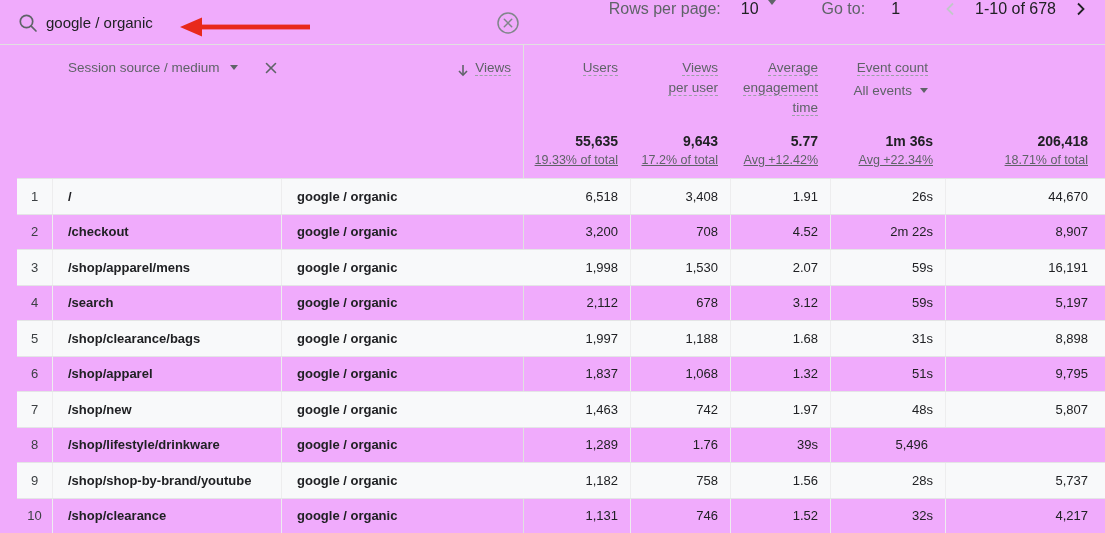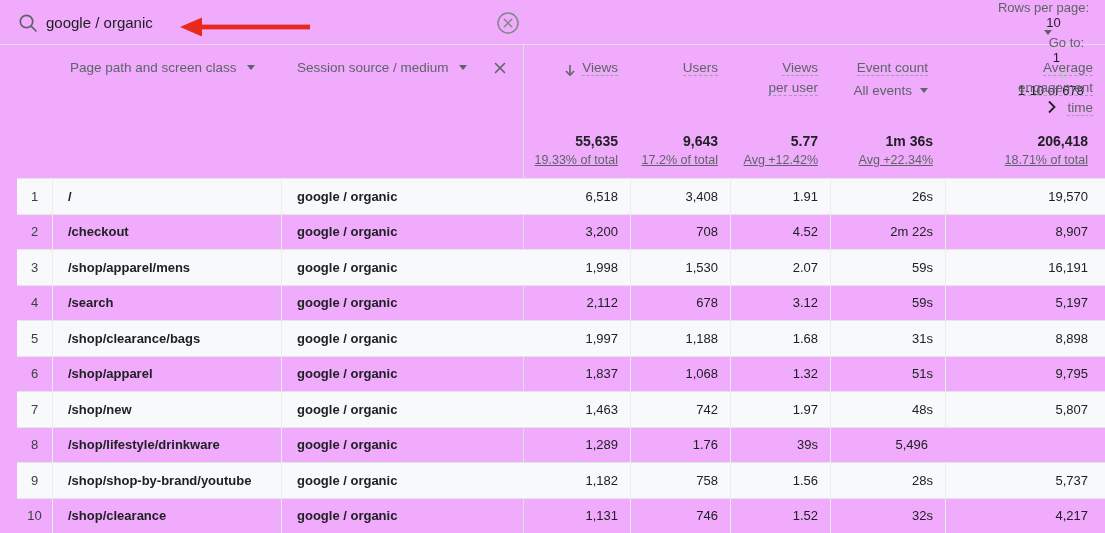--- a/index.html
+++ b/index.html
@@ -7,21 +7,21 @@
   .app {
     position:relative; width:1105px; height:533px; background:#f0abfc; overflow:hidden;
     font-family:"Liberation Sans","DejaVu Sans",sans-serif; color:#202124;
   }
   
   .toolbar { position:absolute; left:0; top:0; width:1105px; height:45px; border-bottom:1px solid #e0e0e0; }
   .search-icon { position:absolute; left:18px; top:13px; }
   .search-text { position:absolute; left:46px; top:0; height:45px; display:flex; align-items:center; font-size:15px; color:#202124; }
   .arrow-annotation { position:absolute; left:180px; top:15px; }
   .clear-btn { position:absolute; left:496px; top:11px; width:24px; height:24px; cursor:pointer; background:none; border:none; }
-  .pager { position:absolute; right:16px; top:0; height:45px; display:flex; align-items:center; font-size:13px;flex-direction:column; }
+  .pager { position:absolute; right:16px; top:0; height:45px; display:flex; align-items:flex-start; font-size:16px; }
   .pager .lbl { color:#5f6368; }
   .pager .val { color:#202124; }
   .caret { width:0; height:0; border-left:4.5px solid transparent; border-right:4.5px solid transparent; border-top:5px solid #5f6368; display:inline-block; }
   .rpp-val { margin-left:20px; }
   .rpp-caret { margin-left:9px; }
   .goto-lbl { margin-left:46px; }
   .goto-val { margin-left:26px; }
   .chev-prev { margin-left:42px; display:flex; align-items:center; background:none; border:none; }
   .range { margin-left:15px; }
   .chev-next { margin-left:15px; display:flex; align-items:center; background:none; border:none; cursor:pointer; }
@@ -104,24 +104,20 @@
           <polyline points="7,3.5 12.5,9 7,14.5" stroke="#202124" stroke-width="1.8" fill="none"></polyline>
         </svg>
       </button>
     </div>
   </div>
 
   <div class="vdivider"></div>
 
   <div class="head-band grid">
     <div></div>
-    <div class="dim-head path">
-      <span>Page path and screen class</span>
-      <span class="caret"></span>
-    </div>
     <div class="dim-head source">
       <span>Session source / medium</span>
       <span class="caret"></span>
       <button class="remove-x">
         <svg width="14" height="14" viewBox="0 0 14 14">
           <line x1="2.5" y1="2.5" x2="11.5" y2="11.5" stroke="#5f6368" stroke-width="1.6" stroke-linecap="round"></line>
           <line x1="11.5" y1="2.5" x2="2.5" y2="11.5" stroke="#5f6368" stroke-width="1.6" stroke-linecap="round"></line>
         </svg>
       </button>
     </div>
@@ -134,32 +130,32 @@
         <span class="hl">Views</span>
       </span>
     </div>
     <div class="m-head">
       <span class="hl">Users</span>
     </div>
     <div class="m-head">
       <span class="hl">Views</span>
       <span class="hl">per user</span>
     </div>
+    <div class="m-head">
+      <span class="hl">Average</span>
+      <span class="hl">engagement</span>
+      <span class="hl">time</span>
+    </div>
     <div class="m-head last">
       <span class="hl">Event count</span>
       <span class="all-events">
         <span>All events</span>
         <span class="caret"></span>
       </span>
     </div>
-    <div class="m-head">
-      <span class="hl">Average</span>
-      <span class="hl">engagement</span>
-      <span class="hl">time</span>
-    </div>
   </div>
 
   <div class="totals-band grid">
     <div></div>
       <div></div>
       <div></div>
     <div class="t-cell">
       <span class="t-val">55,635</span>
       <span class="t-sub">19.33% of total</span>
     </div>
@@ -183,21 +179,21 @@
 
   <div class="table-body">
       <div class="row grid alt">
       <div class="cell c-n">1</div>
       <div class="cell c-path">/</div>
       <div class="cell c-source">google / organic</div>
       <div class="cell c-m">6,518</div>
       <div class="cell c-m bl">3,408</div>
       <div class="cell c-m bl">1.91</div>
       <div class="cell c-m bl">26s</div>
-      <div class="cell c-m bl last">19,570</div>
+      <div class="cell c-m bl last">44,670</div>
     </div>
       <div class="row grid">
       <div class="cell c-n">2</div>
       <div class="cell c-path">/checkout</div>
       <div class="cell c-source">google / organic</div>
       <div class="cell c-m">3,200</div>
       <div class="cell c-m bl">708</div>
       <div class="cell c-m bl">4.52</div>
       <div class="cell c-m bl">2m 22s</div>
       <div class="cell c-m bl last">8,907</div>

